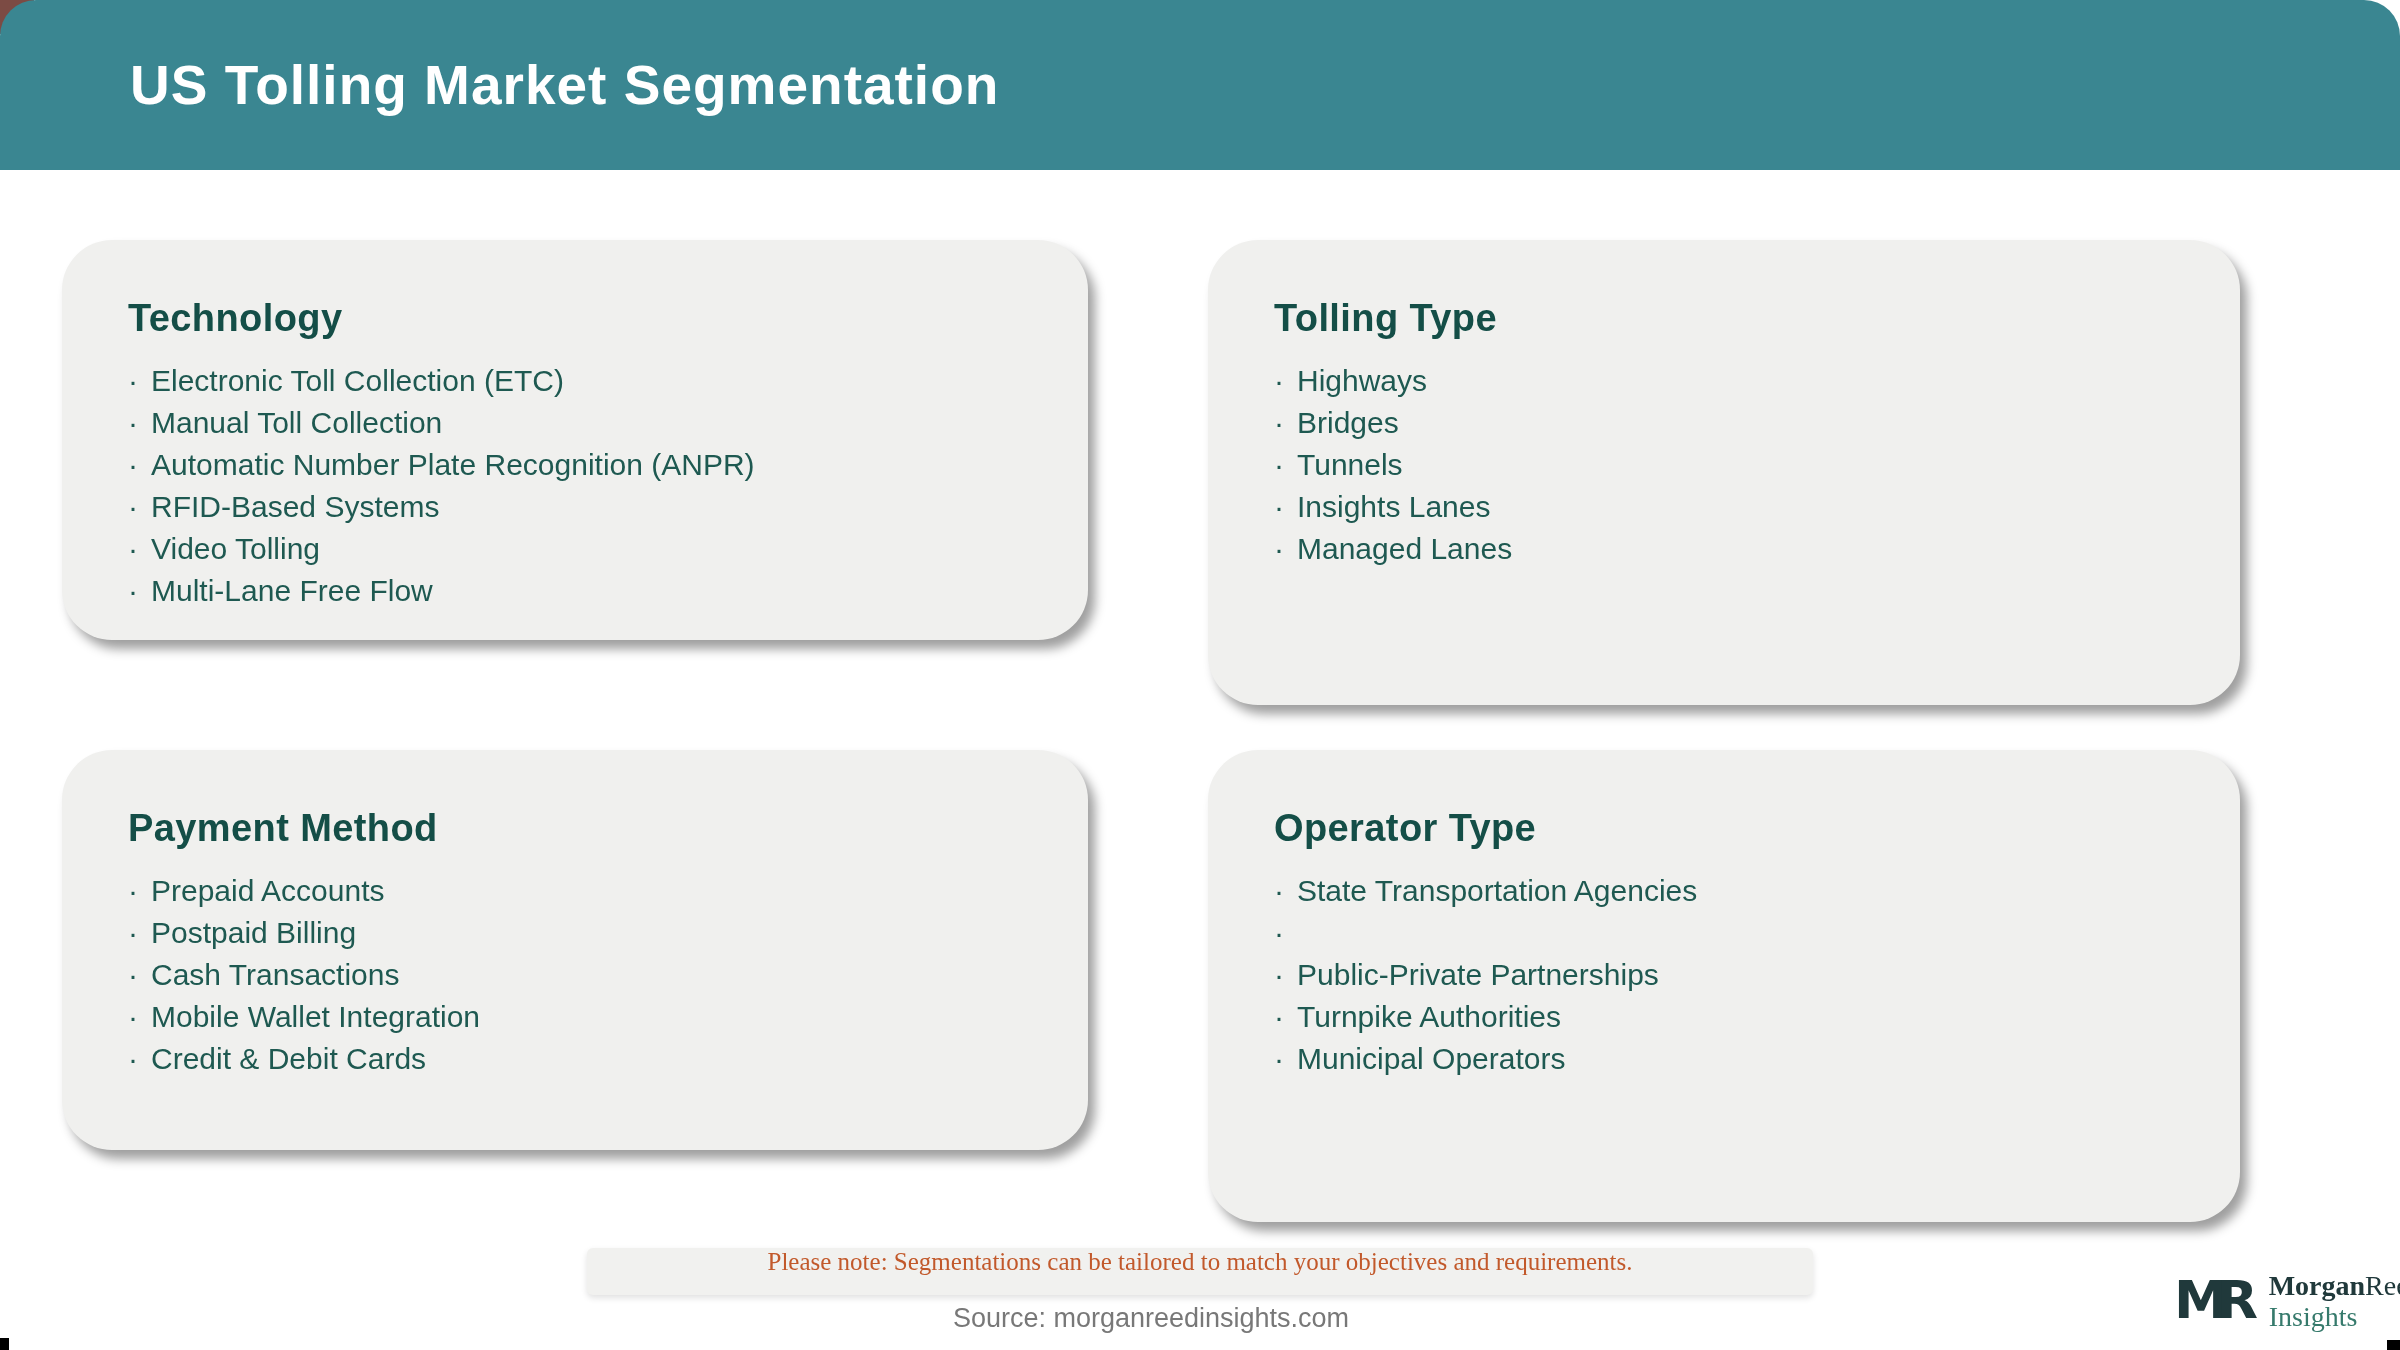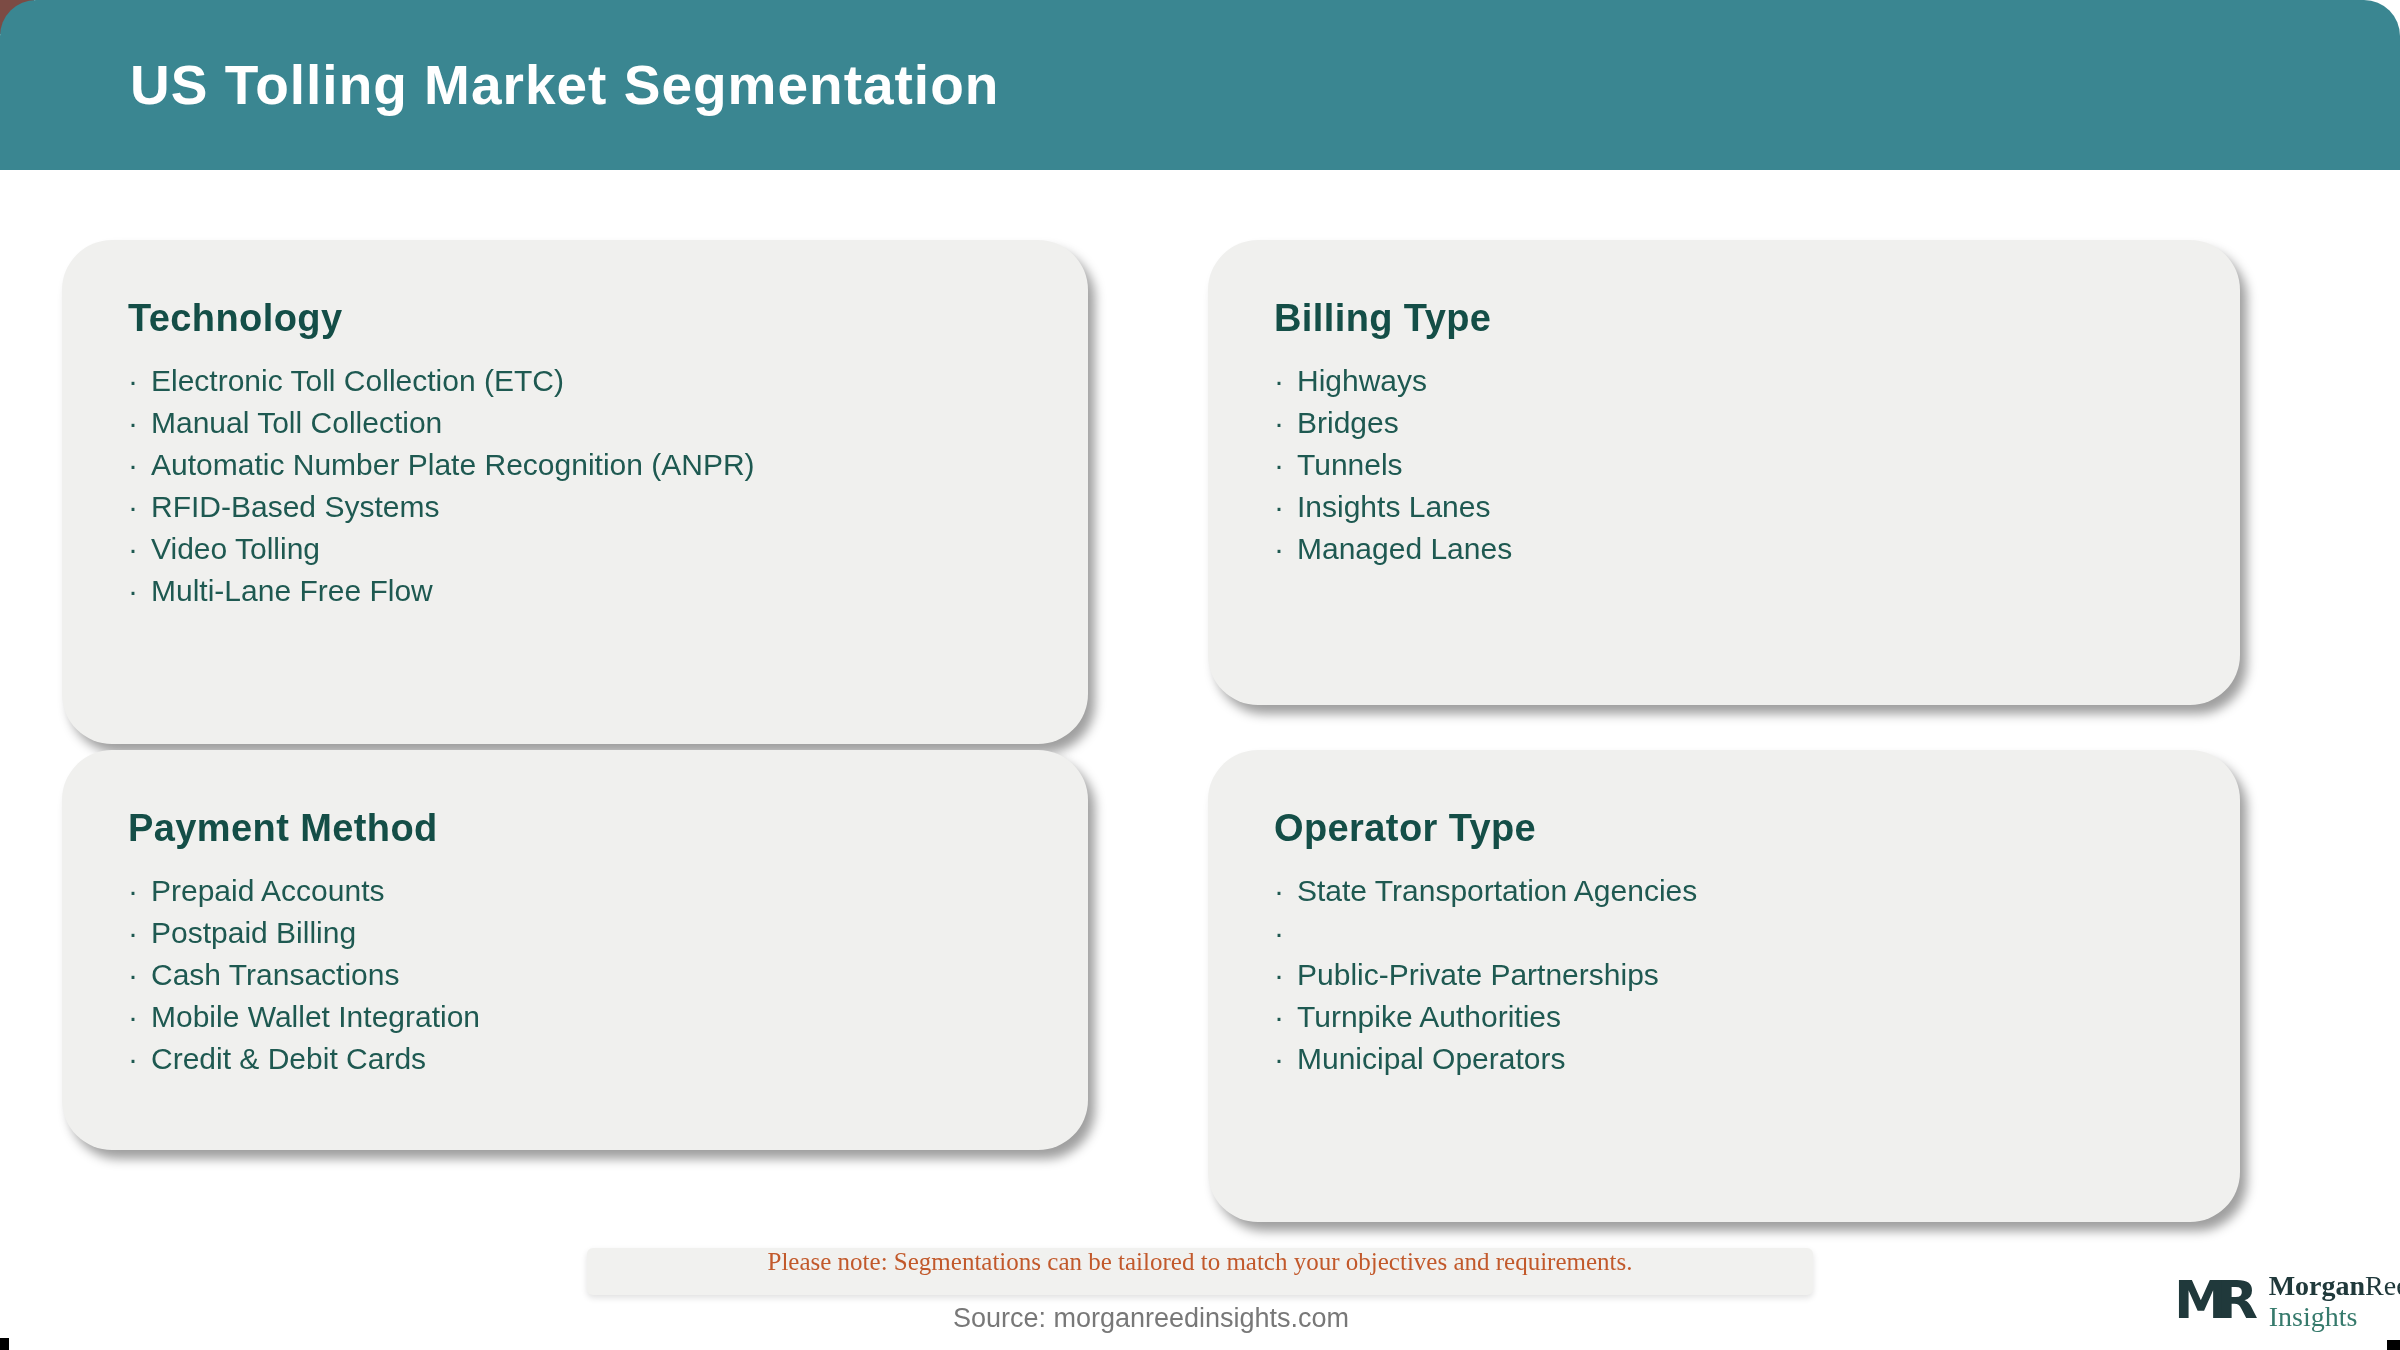--- a/index.html
+++ b/index.html
@@ -39,21 +39,21 @@
   .card h2{
     margin:0 0 18px 0;font-size:38px;line-height:47px;font-weight:bold;
     color:var(--card-title);letter-spacing:0.4px;
   }
   .card ul{list-style:none;margin:0;padding:0;}
   .card li{
     display:flex;align-items:baseline;
     font-size:30px;line-height:42px;color:var(--card-item);
   }
   .card .bullet{margin-right:13px;}
-  .card-pos-1{left:62px;top:240px;width:1026px;height:504px;}
+  .card-pos-1{left:62px;top:240px;width:1026px;height:400px;}
   .card-pos-2{left:1208px;top:240px;width:1032px;height:465px;}
   .card-pos-3{left:62px;top:750px;width:1026px;height:400px;}
   .card-pos-4{left:1208px;top:750px;width:1032px;height:472px;}
   .note{
     position:absolute;top:1248px;left:50%;transform:translateX(-50%);
     width:1226px;height:47px;background:var(--note-bg);border-radius:6px;
     display:flex;align-items:flex-start;justify-content:center;
     font-size:25px;color:var(--note-text);
     box-shadow:0 3px 6px rgba(0,0,0,0.12);z-index:1;font-family:Liberation Serif, serif;
   }
@@ -112,21 +112,21 @@
         <span>Video Tolling</span>
       </li>
       <li>
         <span class="bullet">·</span>
         <span>Multi-Lane Free Flow</span>
       </li>
     </ul>
 </section>
 
 <section class="card card-pos-2">
-  <h2>Billing Type</h2>
+  <h2>Tolling Type</h2>
   <ul>
       <li>
         <span class="bullet">·</span>
         <span>Highways</span>
       </li>
       <li>
         <span class="bullet">·</span>
         <span>Bridges</span>
       </li>
       <li>

